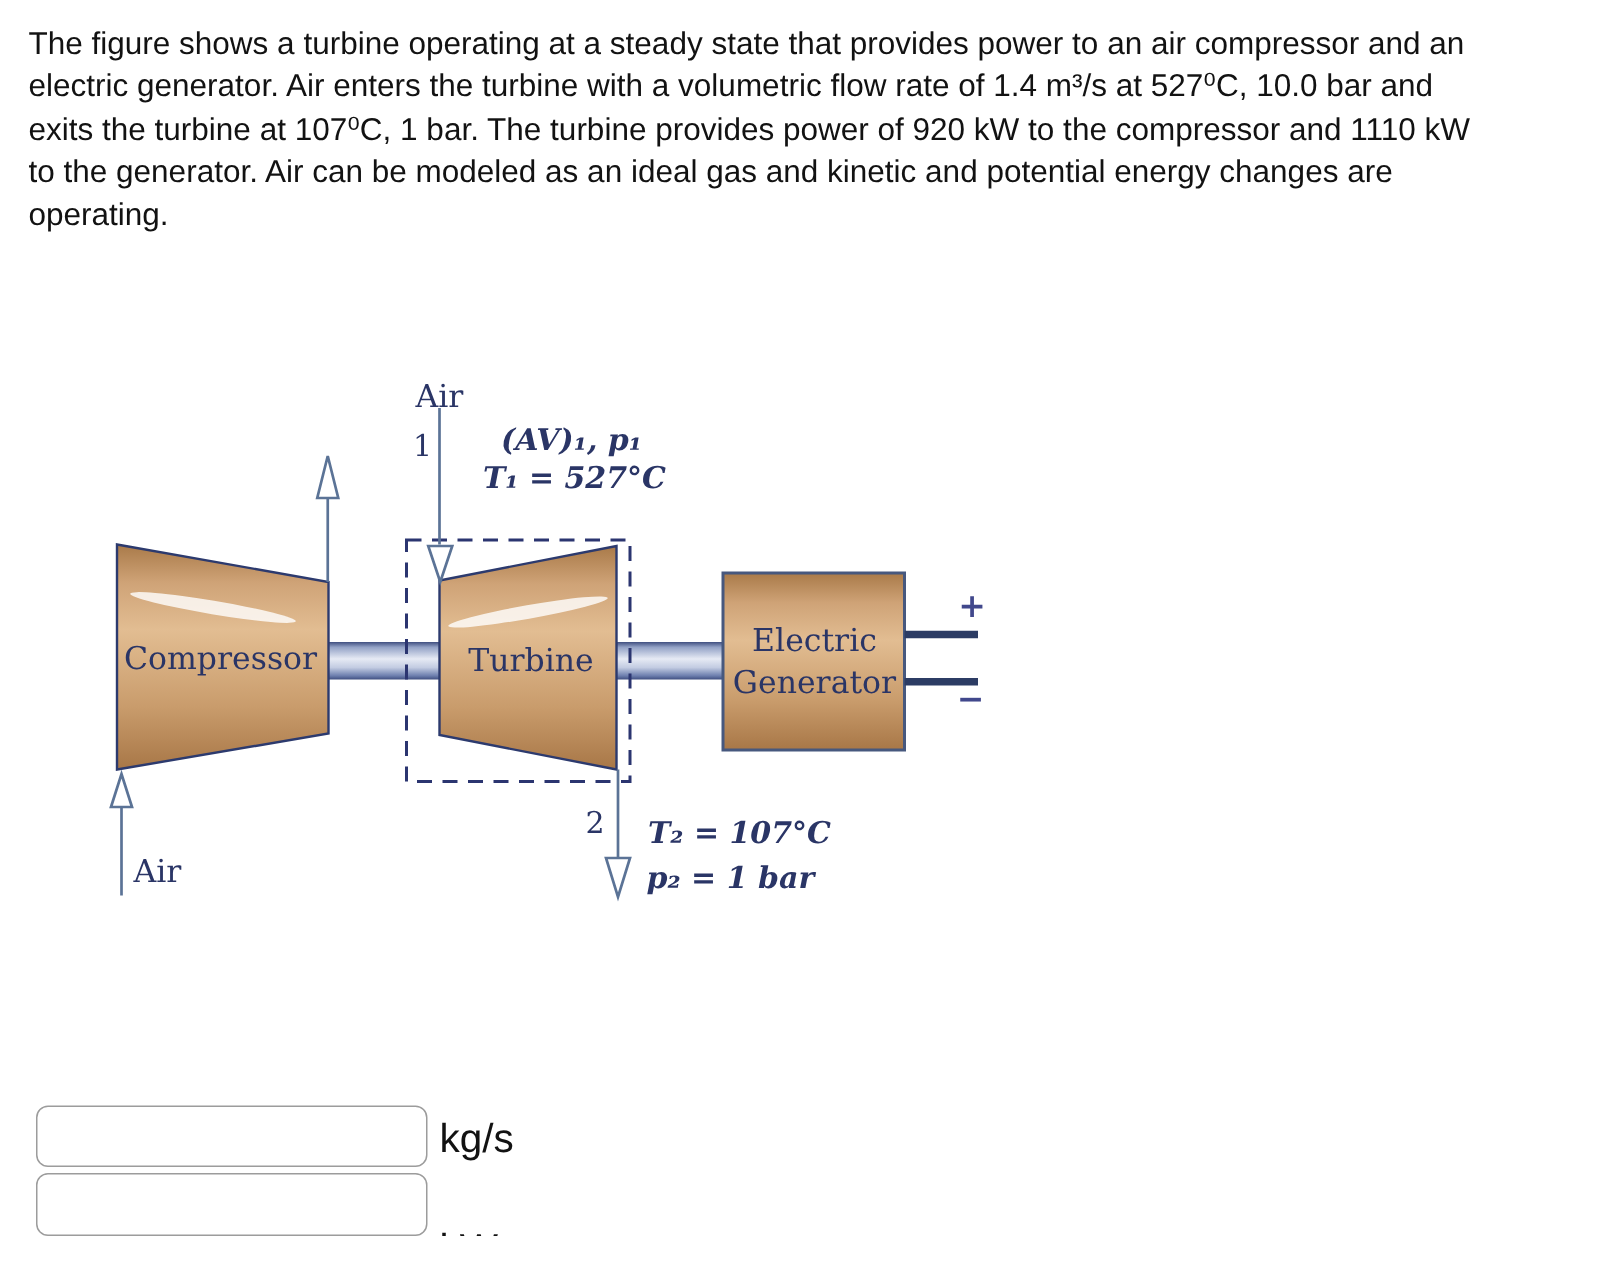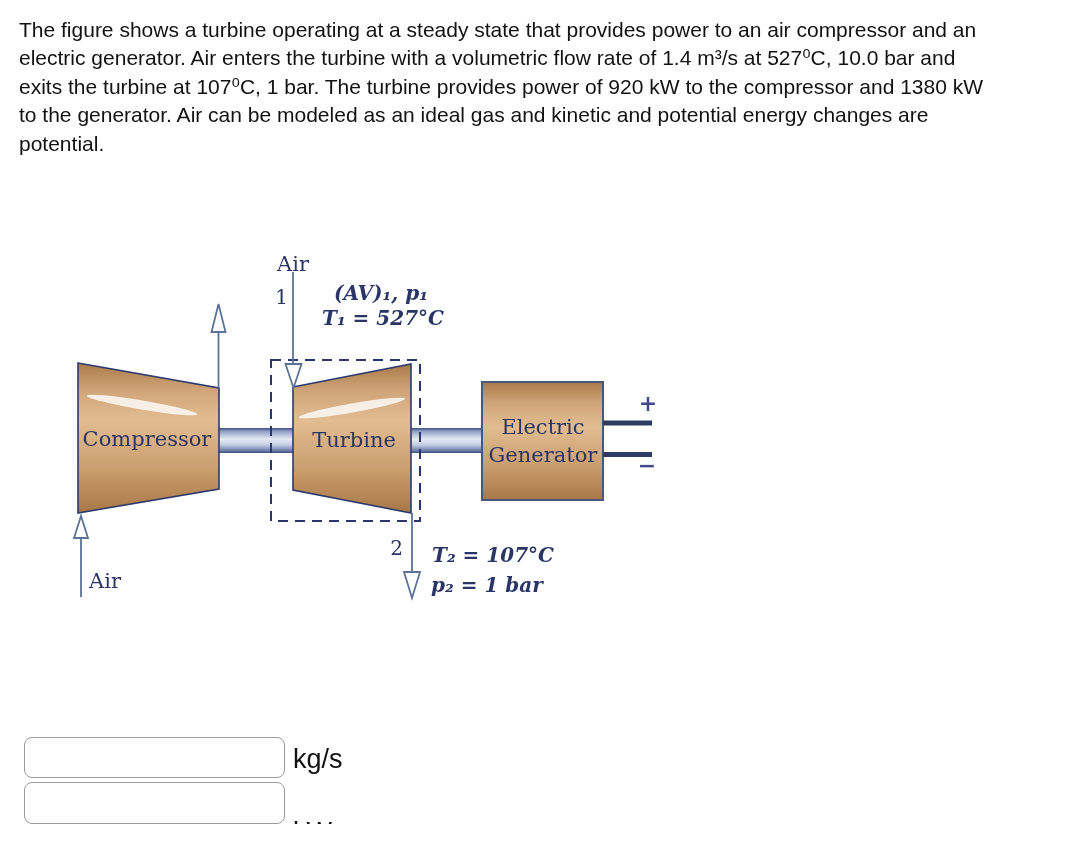--- a/index.html
+++ b/index.html
@@ -26,23 +26,23 @@
   .dsign{font-size:22px;font-weight:600;}
 </style>
 </head>
 <body>
 
 <div class="page">
 
   <div class="intro">
     <div class="tline">The figure shows a turbine operating at a steady state that provides power to an air compressor and an</div>
     <div class="tline">electric generator. Air enters the turbine with a volumetric flow rate of 1.4 m³/s at 527⁰C, 10.0 bar and</div>
-    <div class="tline">exits the turbine at 107⁰C, 1 bar. The turbine provides power of 920 kW to the compressor and 1380 kW</div>
+    <div class="tline">exits the turbine at 107⁰C, 1 bar. The turbine provides power of 920 kW to the compressor and 1110 kW</div>
     <div class="tline">to the generator. Air can be modeled as an ideal gas and kinetic and potential energy changes are</div>
-    <div class="tline">potential.</div>
+    <div class="tline">operating.</div>
   </div>
 
   <div class="diagram-wrap">
     <svg width="700" height="380" viewBox="0 0 700 380">
       <defs>
         <linearGradient id="tanGrad" x1="0" y1="0" x2="0" y2="1">
           <stop offset="0" stop-color="#a97a49"></stop>
           <stop offset="0.17" stop-color="#cfa377"></stop>
           <stop offset="0.38" stop-color="#e2bd92"></stop>
           <stop offset="0.72" stop-color="#c99c6c"></stop>

